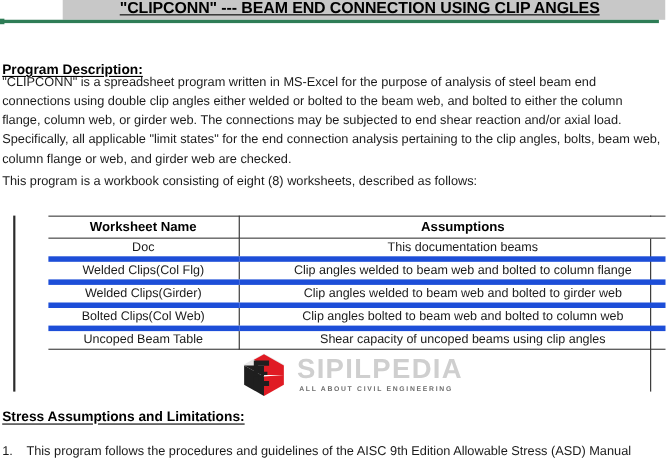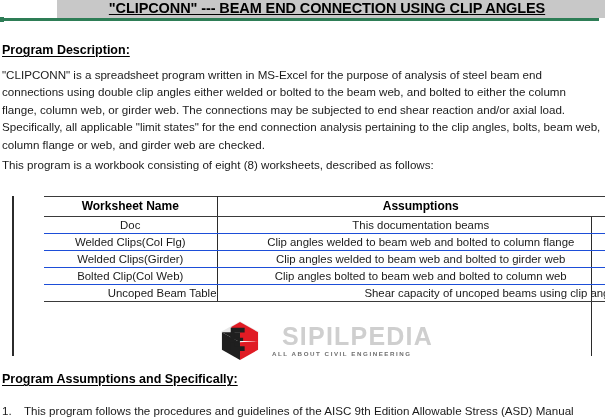--- a/index.html
+++ b/index.html
@@ -69,21 +69,21 @@
   
   .section-heading {
     position: absolute;
     left: 2px;
     font-size: 12.5px;
     font-weight: bold;
     text-decoration: underline;
     text-underline-offset: 2px;
     white-space: nowrap;
   }
-  #program-description-heading { top: 43px; }
+  #program-description-heading { top: 56px; }
   #program-assumptions-heading { top: 372px; }
 
   
   .para {
     position: absolute;
     left: 2px;
     width: 600px;
     font-size: 11.6px;
     line-height: 17.4px;
     color: #1a1a1a;
@@ -115,26 +115,25 @@
   .wtable thead th {
     font-weight: bold;
     font-size: 12px;
     height: 19px;
     line-height: 19px;
     border-top: 1.5px solid #3a3a3a;
     border-bottom: 1.5px solid #3a3a3a;
     background: #ffffff;
   }
   .wtable tbody td {
-    border-bottom: 1px solid #1d4ed8;
+    border-bottom: 5px solid #1d4ed8;
     color: #1a1a1a;
   }
   .wtable tbody tr:last-child td {
     border-bottom: 1.5px solid #3a3a3a;
-    text-align: right;
   }
   .wtable th.col-name,
   .wtable td.col-name {
     border-right: 1.5px solid #2b2b2b;
   }
   .wtable th.col-name { border-right: 1.5px solid #2b2b2b; }
 
   
   .tbl-left-rule, .tbl-right-rule {
     position: absolute;
@@ -173,21 +172,21 @@
   }
   .wm-mark {
     position: absolute;
     left: 0;
     top: 2px;
     width: 44px;
     height: 42px;
   }
   .wm-word {
     position: absolute;
-    left: 64px;
+    left: 52px;
     top: 6px;
     font-size: 25px;
     font-weight: bold;
     letter-spacing: 1.2px;
     color: #cfcfcf;
     line-height: 25px;
     white-space: nowrap;
   }
   .wm-tag {
     position: absolute;
@@ -238,21 +237,21 @@
       </tr>
       <tr>
         <td class="col-name">Welded Clips(Col Flg)</td>
         <td>Clip angles welded to beam web and bolted to column flange</td>
       </tr>
       <tr>
         <td class="col-name">Welded Clips(Girder)</td>
         <td>Clip angles welded to beam web and bolted to girder web</td>
       </tr>
       <tr>
-        <td class="col-name">Bolted Clip(Col Web)</td>
+        <td class="col-name">Bolted Clips(Col Web)</td>
         <td>Clip angles bolted to beam web and bolted to column web</td>
       </tr>
       <tr>
         <td class="col-name">Uncoped Beam Table</td>
         <td>Shear capacity of uncoped beams using clip angles</td>
       </tr>
     </tbody>
 </table>
 
 <div class="watermark">
@@ -262,17 +261,17 @@
     <polygon points="50,5 93,29 93,50 50,50 50,28 28,17" fill="#e01b24"></polygon>
     <polygon points="7,29 50,53 50,95 7,71" fill="#1f1f1f"></polygon>
     <polygon points="50,53 93,50 93,71 50,95" fill="#e01b24"></polygon>
     <polygon points="7,29 50,29 50,53" fill="#1f1f1f"></polygon>
     <path d="M62,30 L36,30 L36,44 L58,44 L58,52 L36,52 L36,66 L62,66 L62,78 L26,78 L26,56 L48,56 L48,48 L26,48 L26,18 L62,18 Z" fill="#1f1f1f" transform="translate(4,2) scale(0.92)"></path>
   </svg>
   <div class="wm-word">SIPILPEDIA</div>
   <div class="wm-tag">ALL ABOUT CIVIL ENGINEERING</div>
 </div>
 
-<div class="section-heading" id="program-assumptions-heading">Program Assumptions and Specifically:</div>
+<div class="section-heading" id="program-assumptions-heading">Stress Assumptions and Limitations:</div>
 
 <div class="num-item" id="assumption-1">
   <span class="num-marker">1.</span><span>This program follows the procedures and guidelines of the AISC 9th Edition Allowable Stress (ASD) Manual</span>
 </div>
 
 </body></html>

